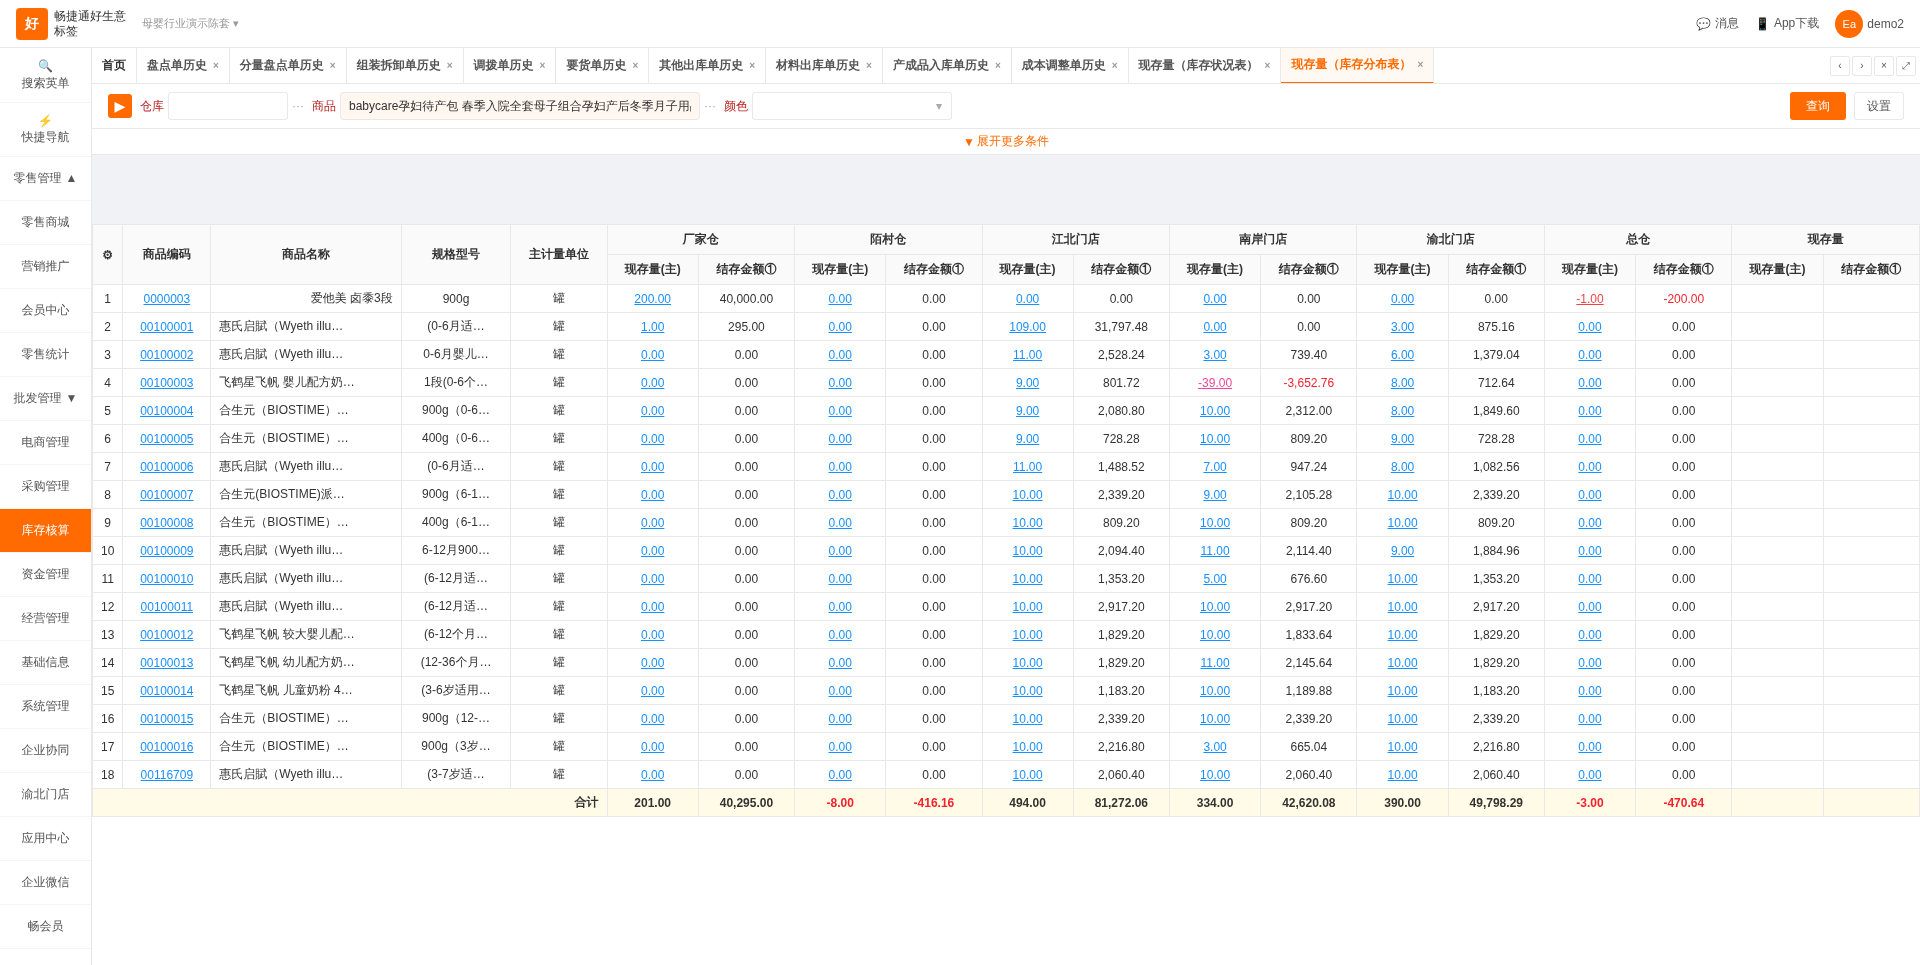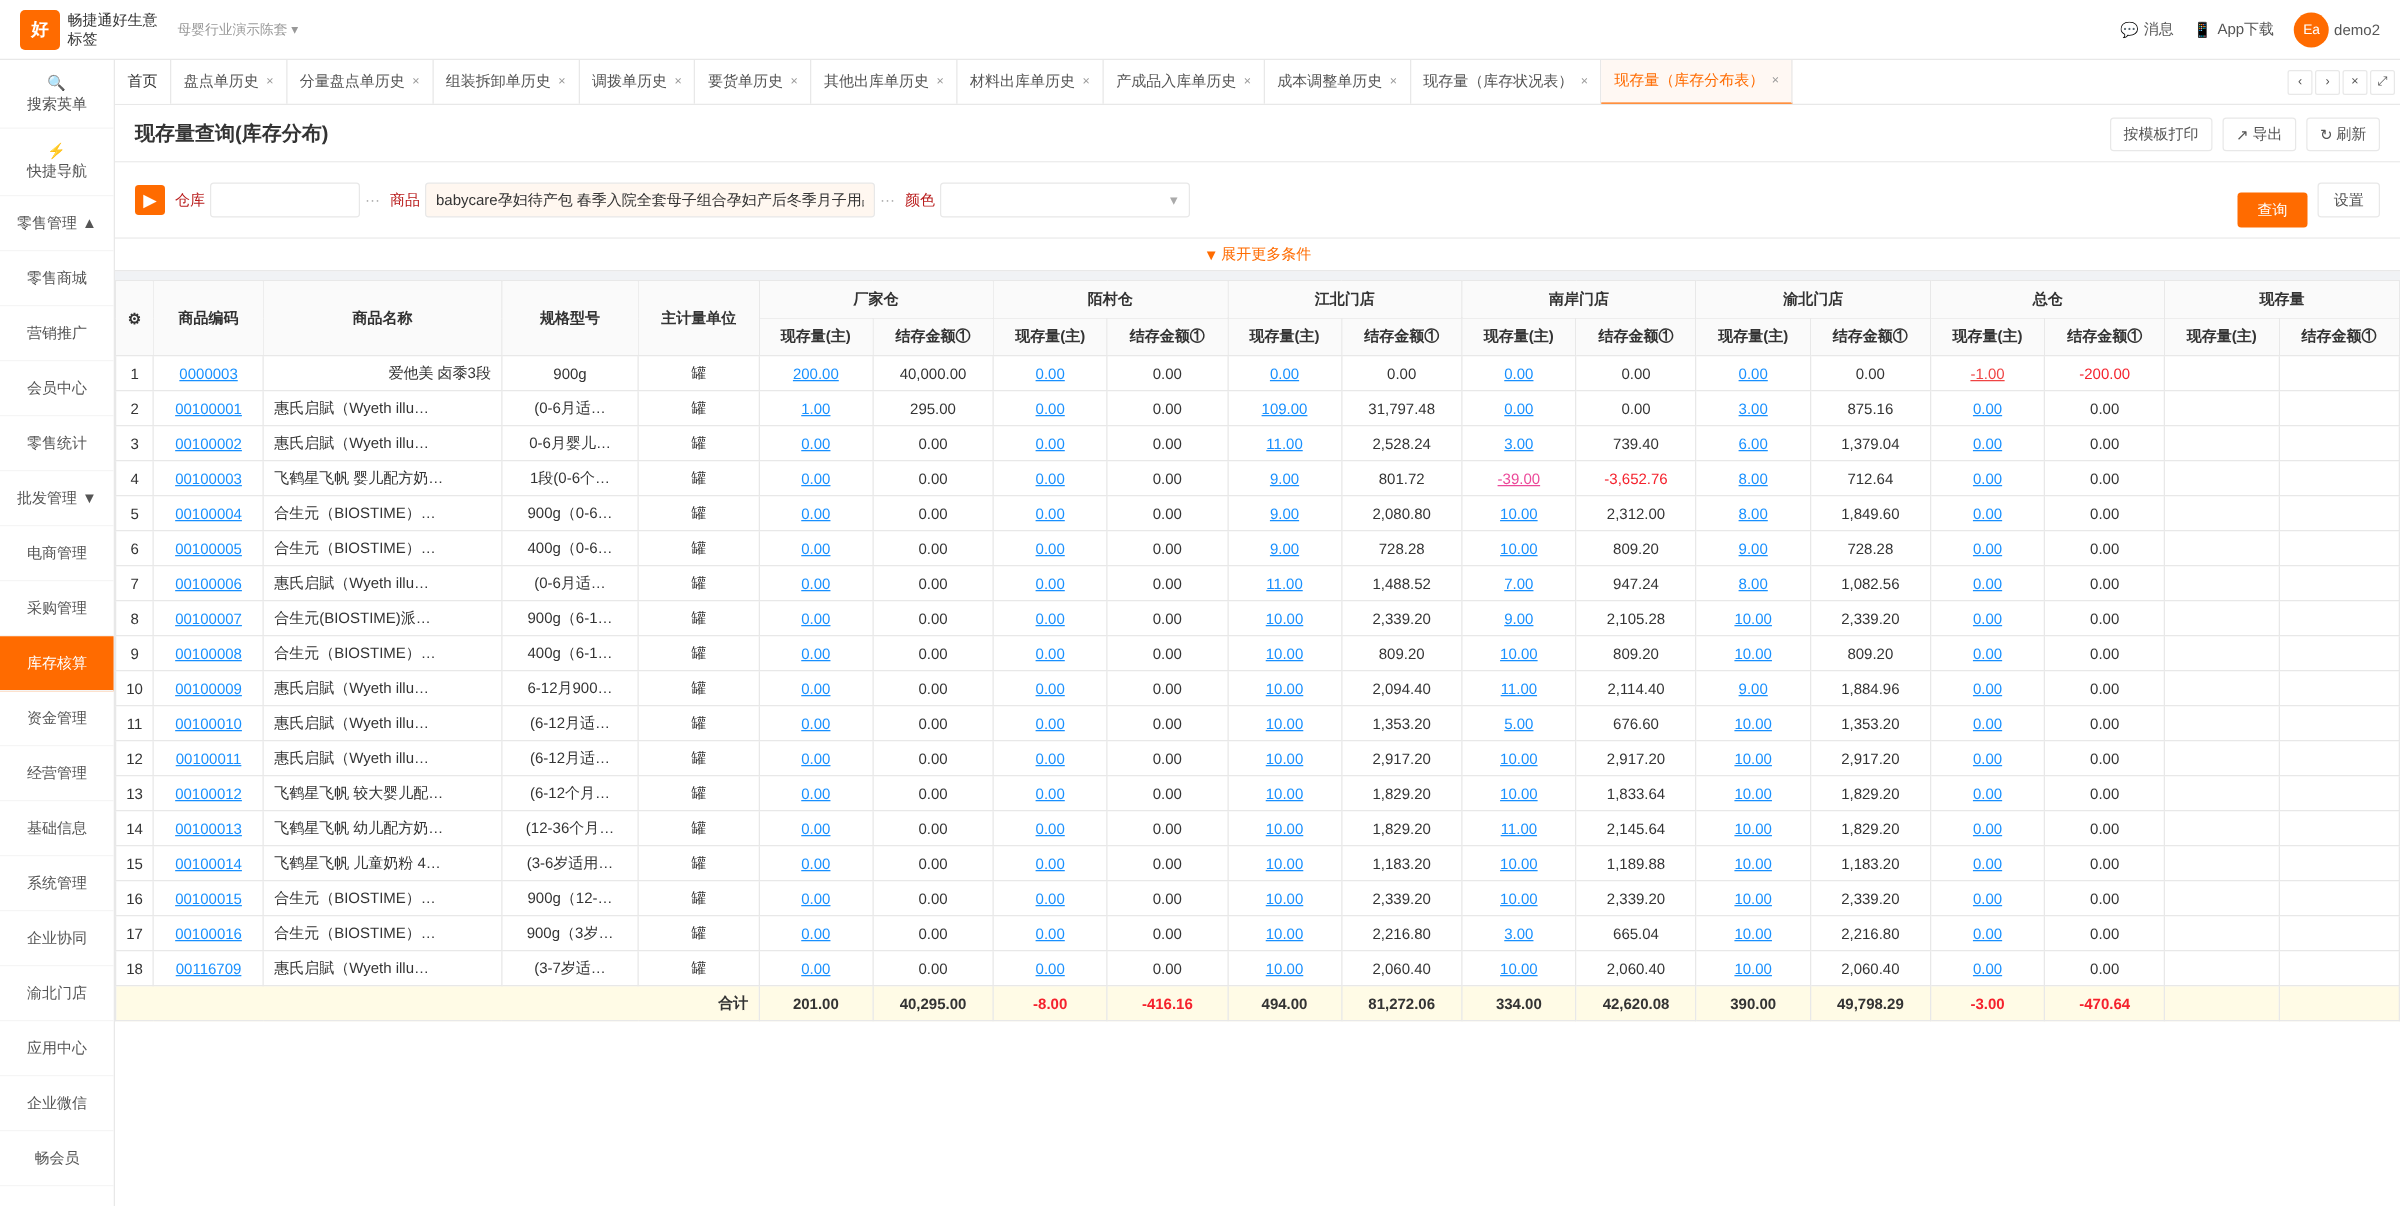--- a/index.html
+++ b/index.html
@@ -70,20 +70,21 @@
       display: flex;
       align-items: center;
       padding: 0 10px;
       height: 36px;
       border-right: 1px solid #e8e8e8;
       cursor: pointer;
       white-space: nowrap;
       color: #555;
       gap: 4px;
       font-size: 12px;
+      font-weight: bold;
     }
     .tab-item.active { background: #fff8f3; color: #ff6b00; border-bottom: 2px solid #ff6b00; }
     .tab-item.home { background: #fff; color: #333; }
     .tab-close { font-size: 10px; color: #999; margin-left: 2px; }
     .tab-bar-nav { display: flex; align-items: center; padding: 0 4px; gap: 2px; }
     .tab-nav-btn { width: 20px; height: 20px; border: 1px solid #e8e8e8; border-radius: 2px; display: flex; align-items: center; justify-content: center; cursor: pointer; color: #555; font-size: 10px; }
 
     
     .main-content {
       position: fixed;
@@ -176,21 +177,20 @@
     }
     .btn-query {
       background: #ff6b00;
       color: #fff;
       border: none;
       border-radius: 3px;
       padding: 4px 16px;
       height: 28px;
       cursor: pointer;
       font-size: 12px;
-      margin-top: 16px;
     }
     .btn-setting {
       background: #fff;
       color: #555;
       border: 1px solid #e8e8e8;
       border-radius: 3px;
       padding: 4px 12px;
       height: 28px;
       cursor: pointer;
       font-size: 12px;
@@ -397,36 +397,20 @@
   <div class="tab-bar-nav">
     <div class="tab-nav-btn">‹</div>
     <div class="tab-nav-btn">›</div>
     <div class="tab-nav-btn">×</div>
     <div class="tab-nav-btn">⤢</div>
   </div>
 </div>
 
 <div class="main-content">
 
-  <div class="page-header">
-    <div class="page-title-row">
-      <h2 class="page-title">现存量查询(库存分布)</h2>
-      <div class="header-actions">
-        <button class="header-btn">按模板打印</button>
-        <button class="header-btn">
-          <span>↗</span>
-          <span>导出</span>
-        </button>
-        <button class="header-btn">
-          <span>↻</span>
-          <span>刷新</span>
-        </button>
-      </div>
-    </div>
-  </div>
 
   <div class="filter-area">
     <button class="filter-expand-btn">▶</button>
     <div class="filter-field">
       <span class="filter-label">仓库</span>
       <input class="filter-input" value="" style="">
       <span class="filter-ellipsis">···</span>
     </div>
     <div class="filter-field">
       <span class="filter-label">商品</span>

